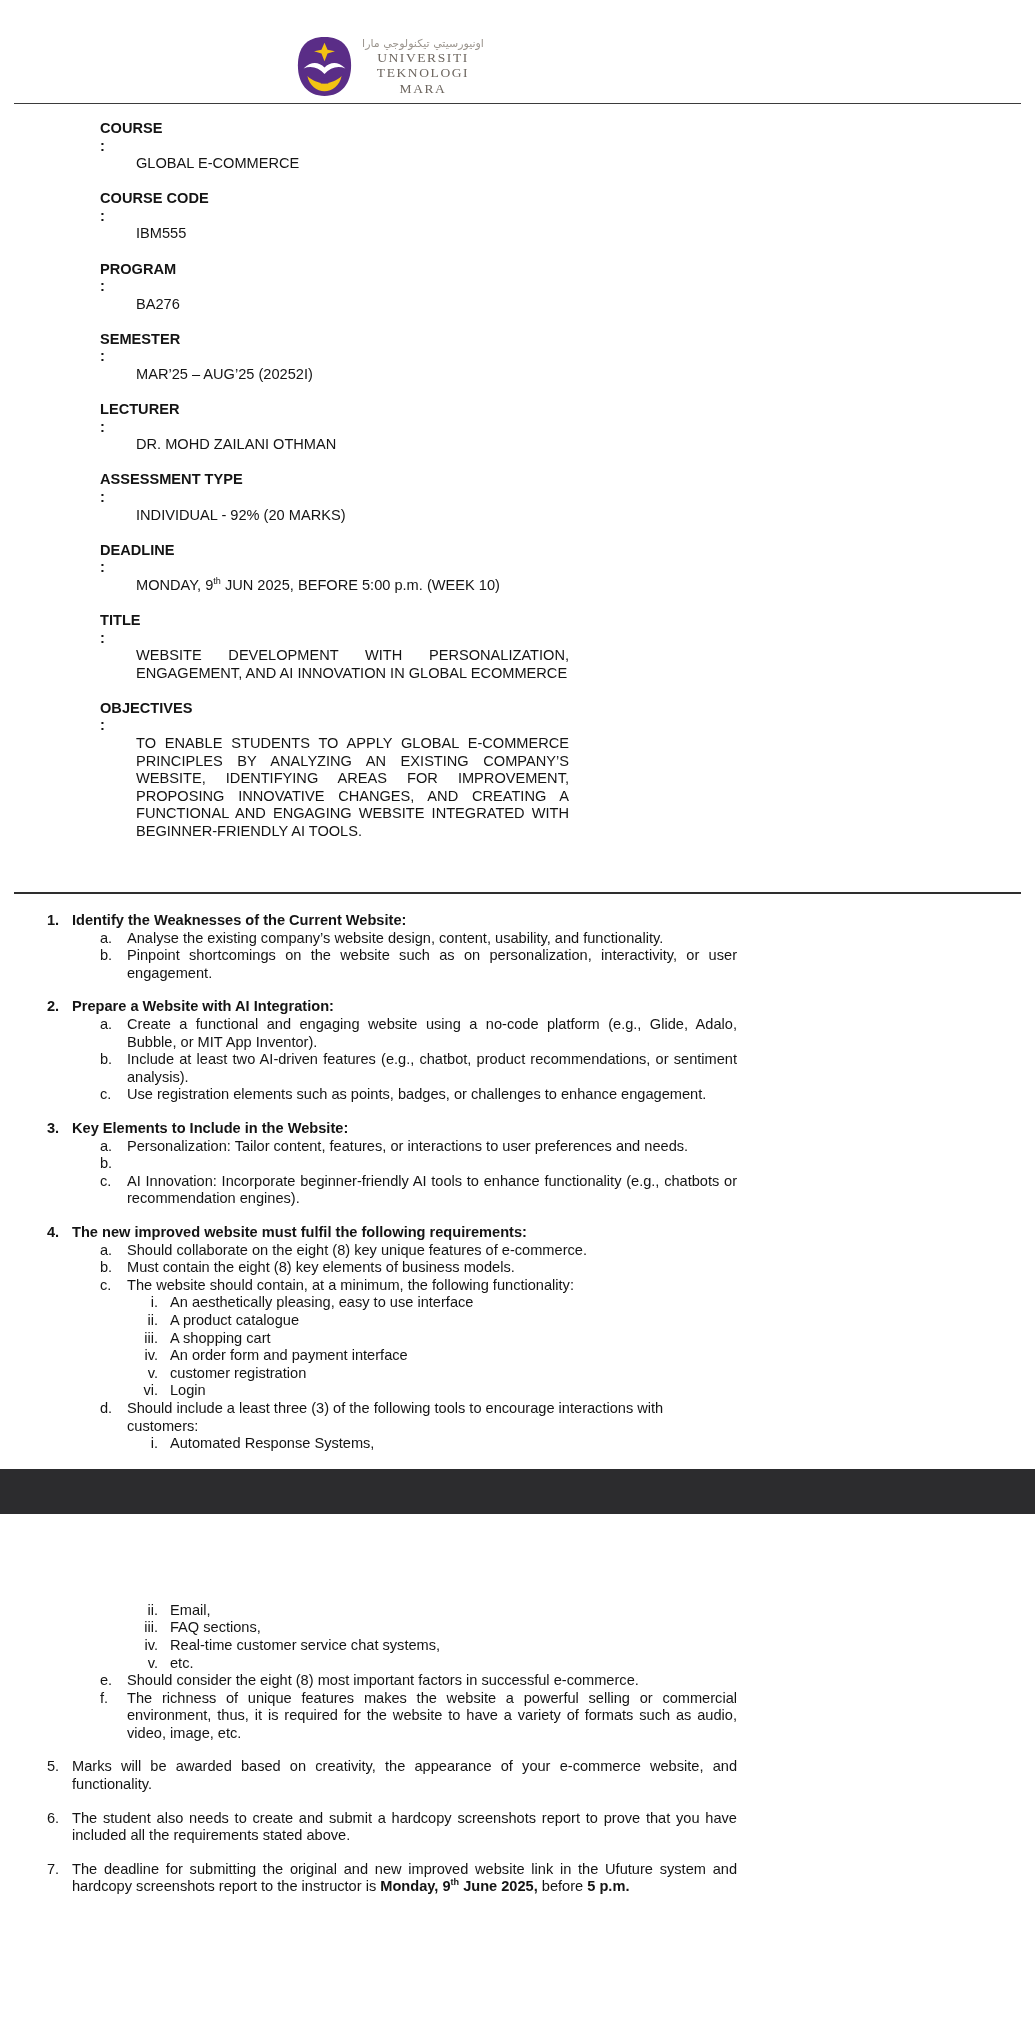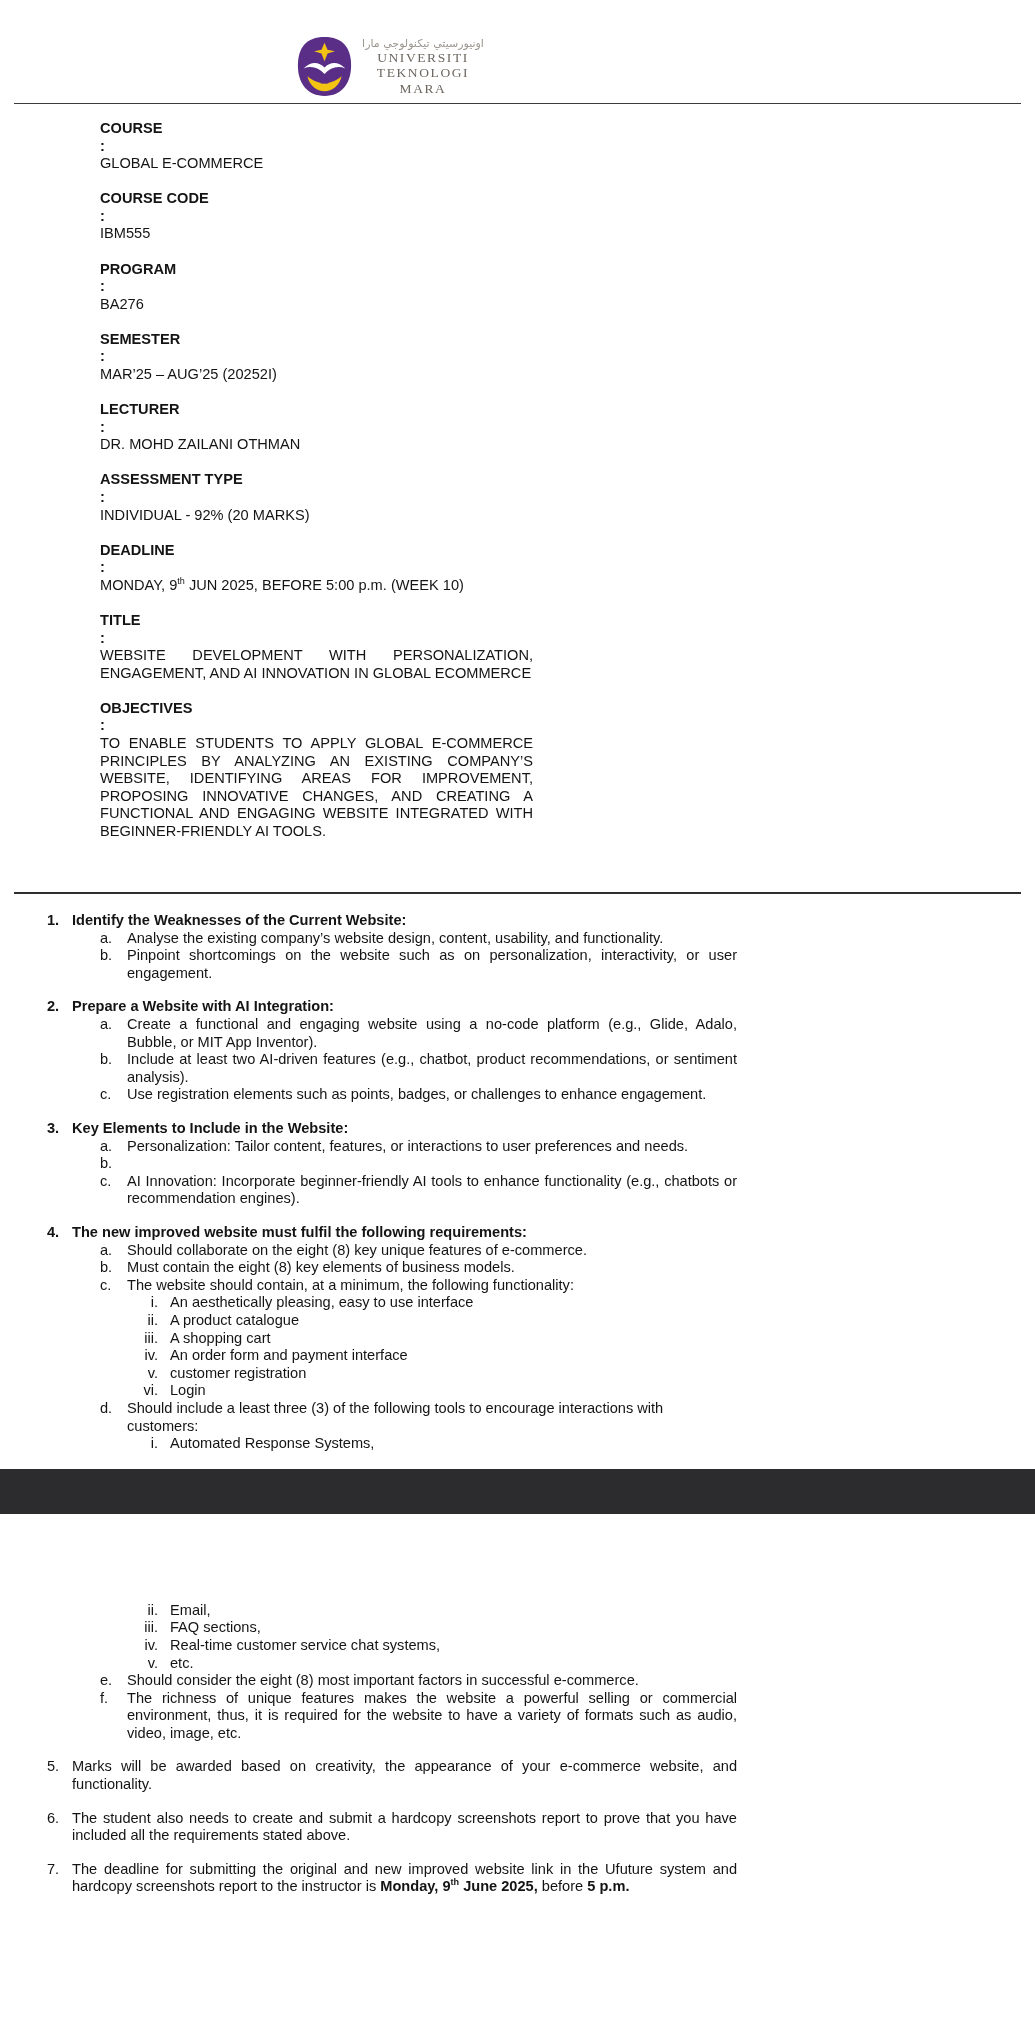--- a/index.html
+++ b/index.html
@@ -41,21 +41,21 @@
 
   
   hr.rule { border: none; border-top: 1.5px solid #3b3b3b; margin: 6px 14px 0 14px; }
   hr.rule.thick { border-top-width: 2.5px; border-top-color: #2e2e2e; margin-top: 0; }
 
   
   .info-table { padding: 16px 0 34px 100px; }
   .info-row { display: flex; align-items: flex-start; margin-bottom: 17.5px; flex-direction: column; }
   .info-label { width: 160px; font-weight: 700; flex: none; }
   .info-colon { width: 55px; font-weight: 700; flex: none; }
-  .info-value { width: 433px; flex: none; }
+  .info-value { width: 433px; flex: none; margin-left: 36px; }
   .info-value.justify { text-align: justify; }
 
   
   .list { width: 737px; }
   .list.page1 { padding-top: 2px; }
   .li { display: flex; align-items: flex-start; }
   .li .marker { flex: none; }
   .li.lvl1 { padding-left: 47px; margin-top: 16px; }
   .li.lvl1 .marker { width: 25px; }
   .li.lvl2 { padding-left: 100px; }

